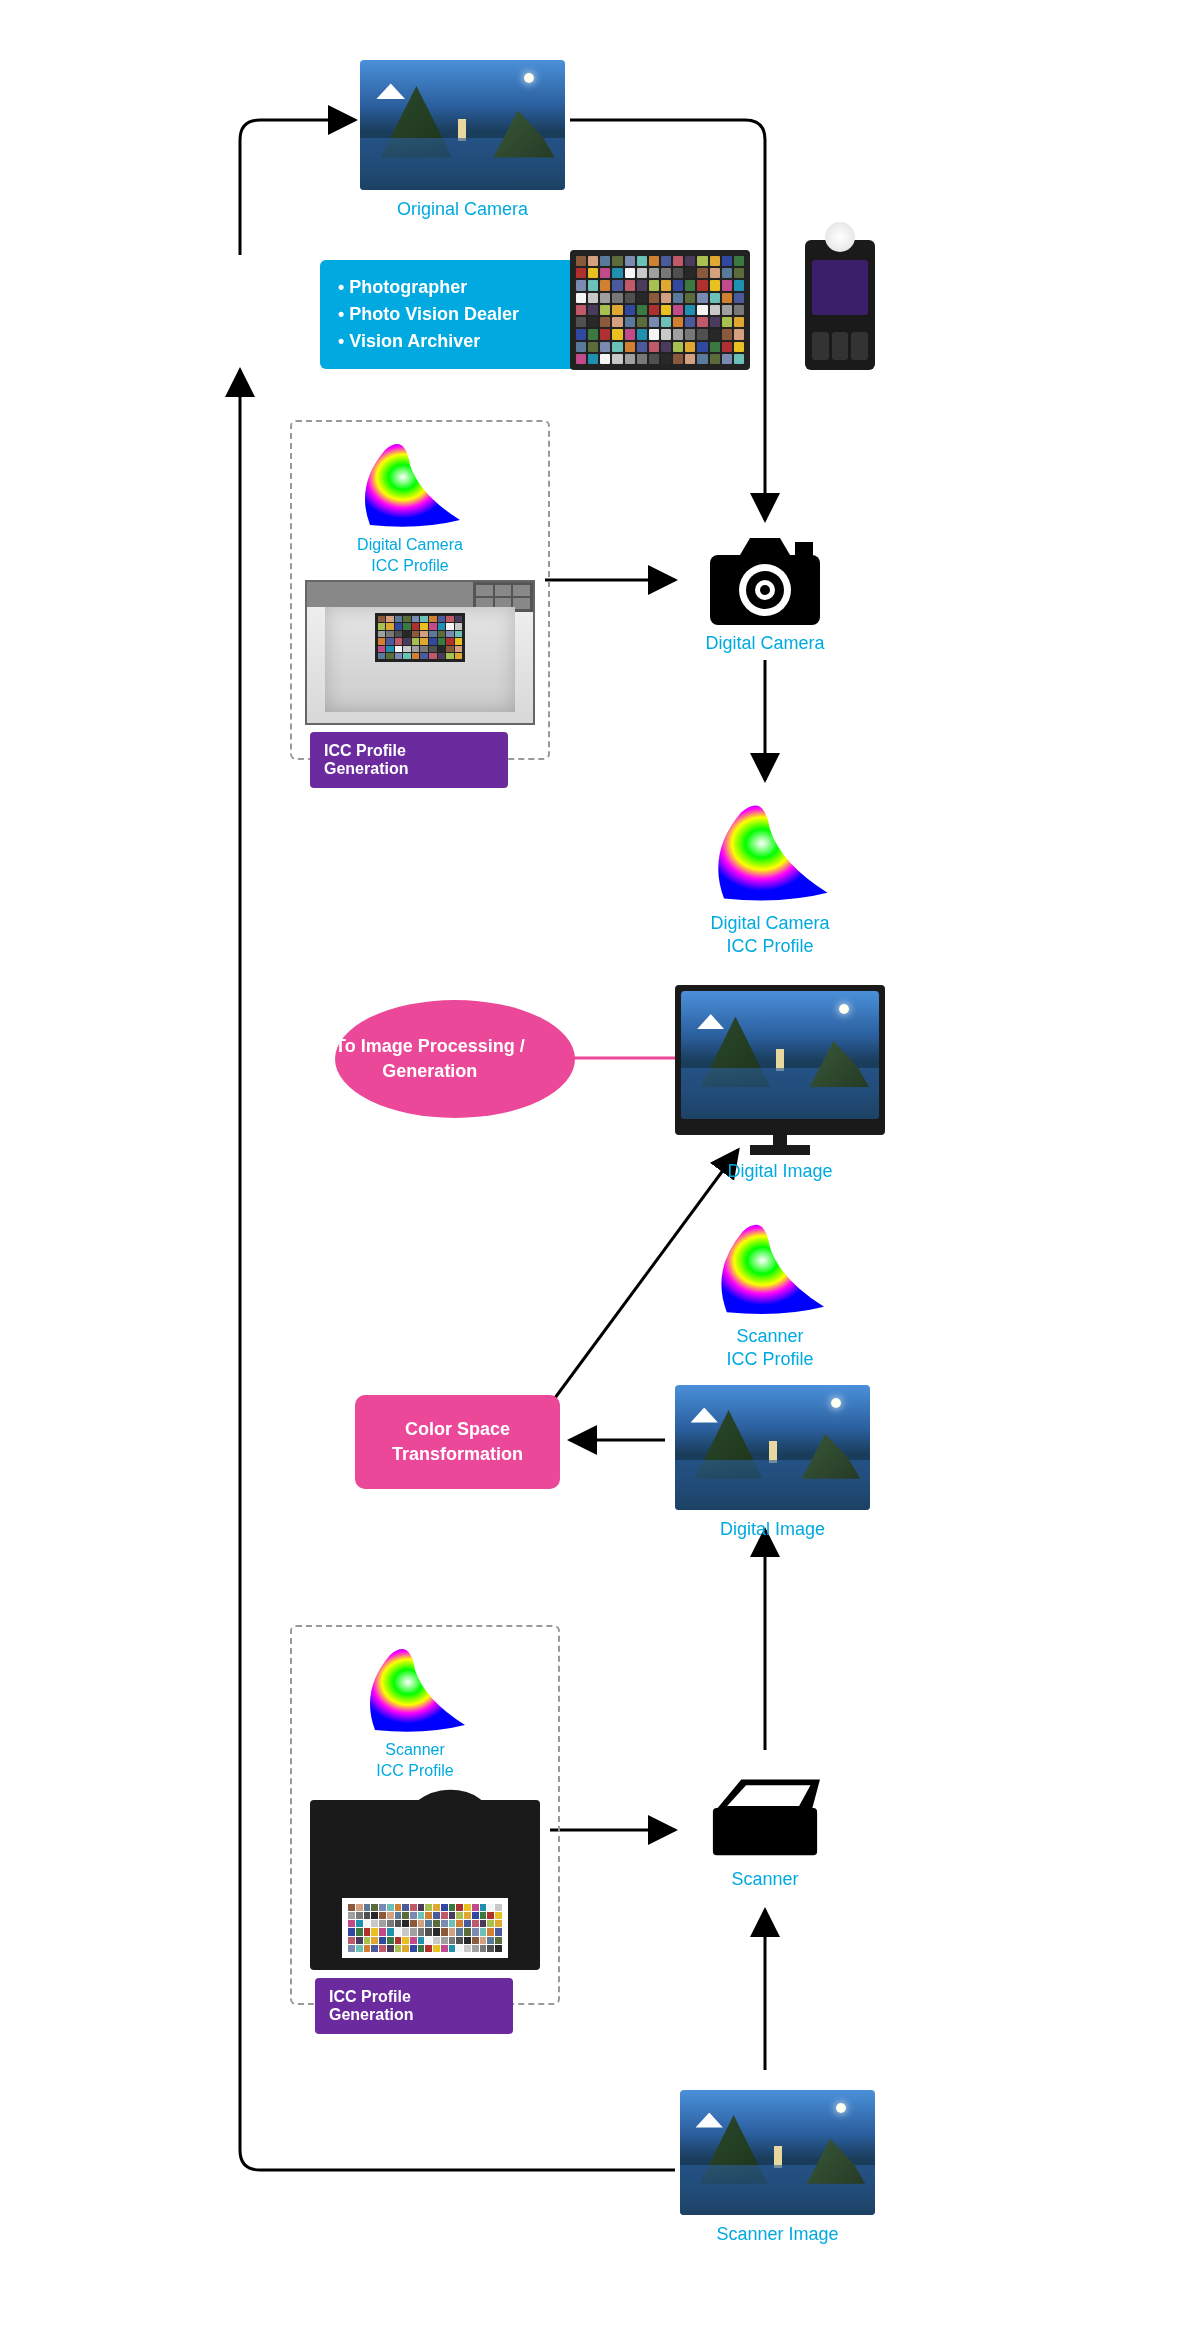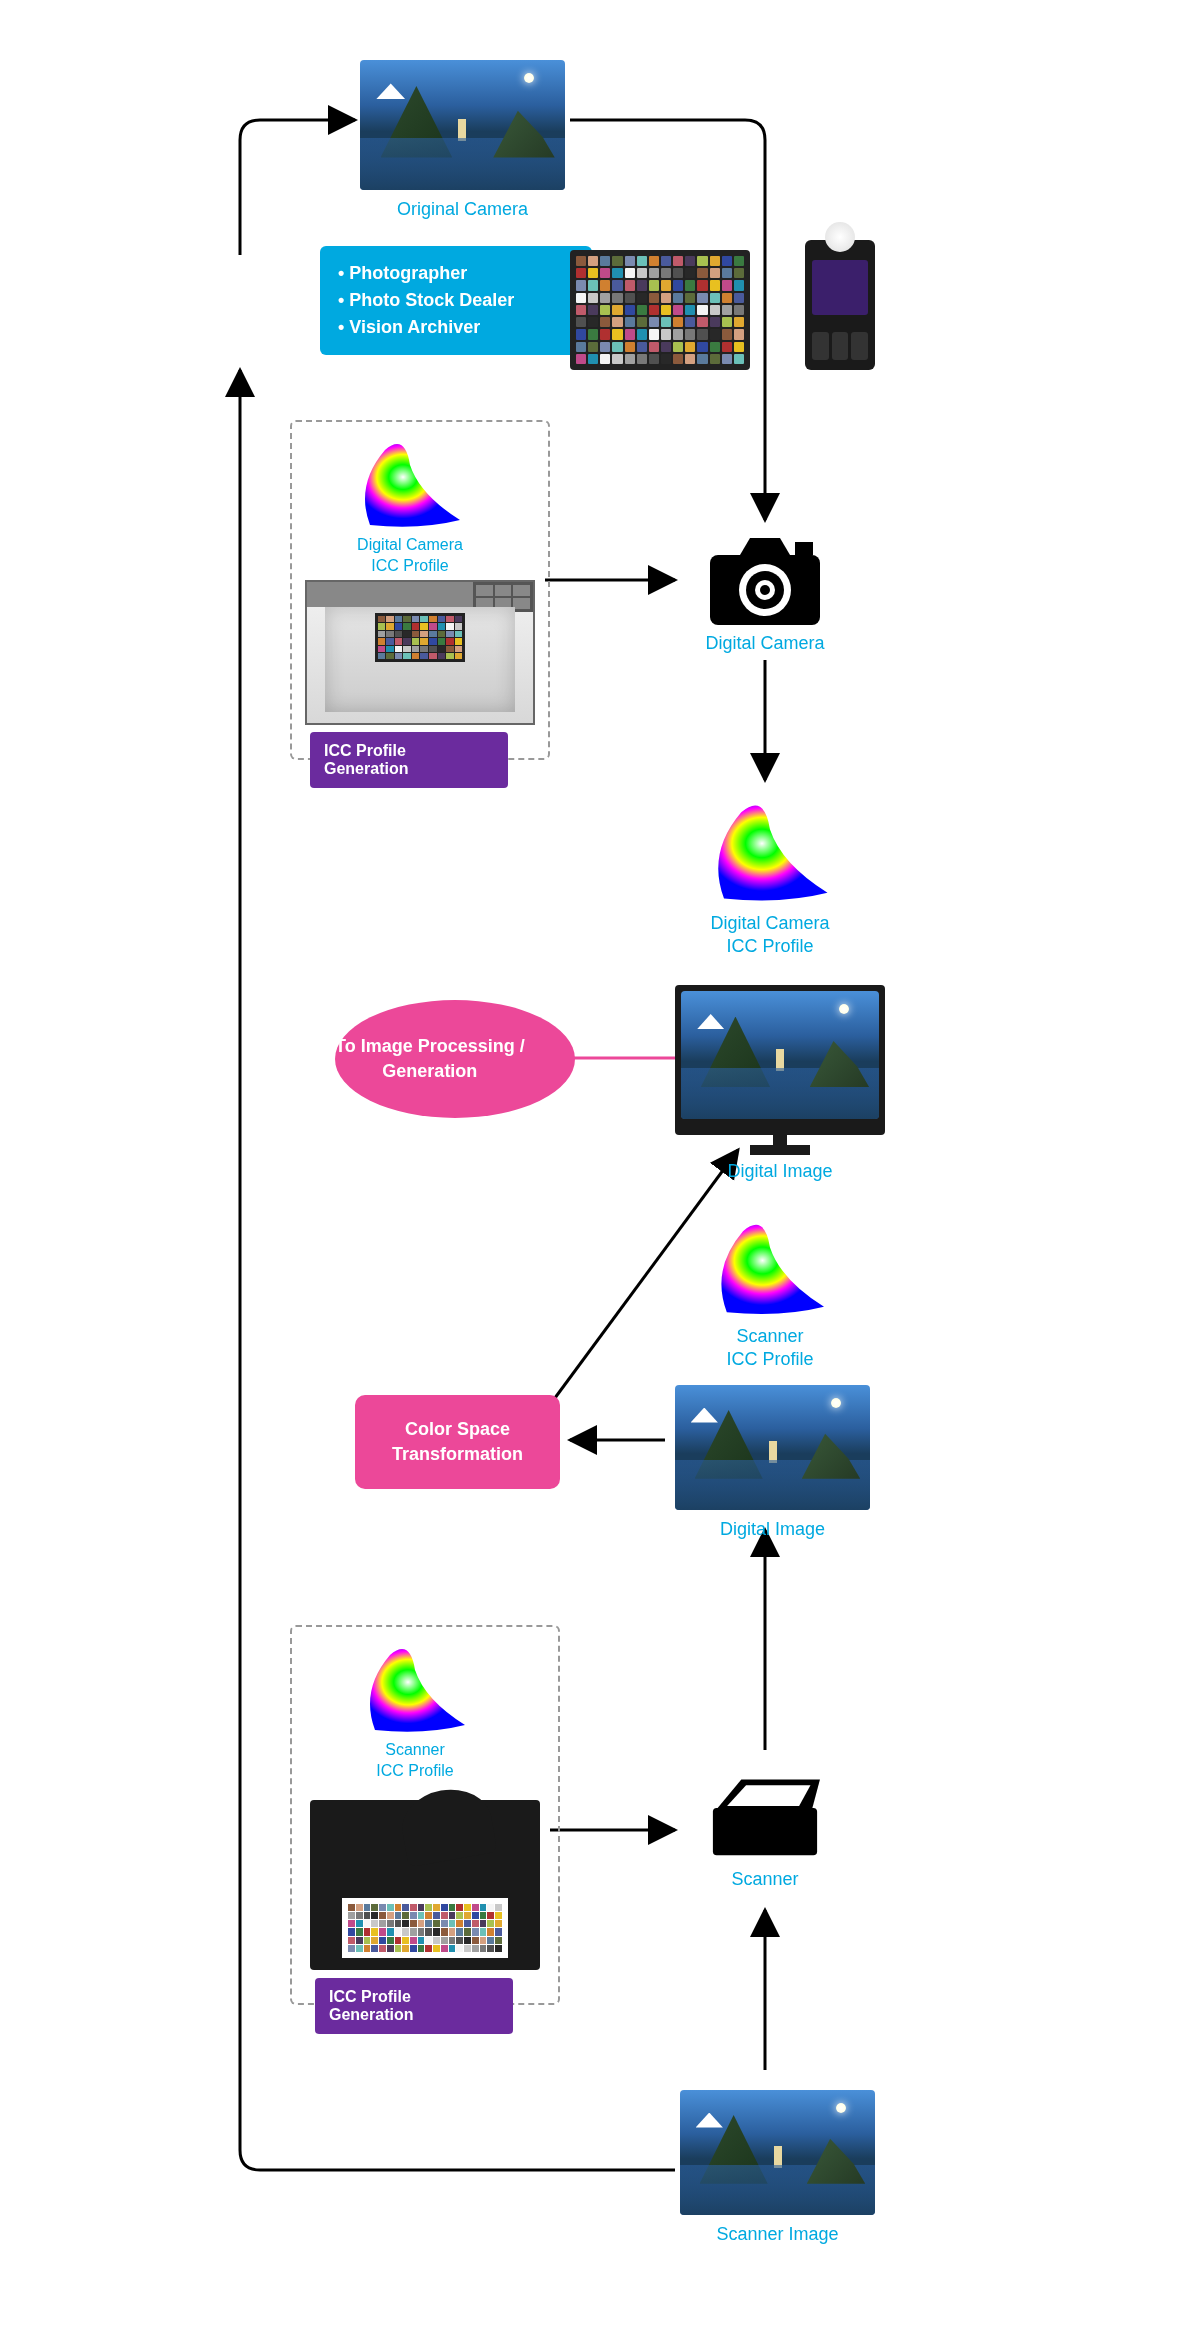--- a/index.html
+++ b/index.html
@@ -85,23 +85,23 @@
 
 
 <div class="pos photo" style="left:160px;top:20px;width:205px;height:130px">
   <div class="snow"></div>
       <div class="sun"></div>
       <div class="church"></div>
       <div class="reflect"></div>
 </div>
 <div class="pos label" style="left:160px;top:158px;width:205px">Original Camera</div>
 
-<div class="pos box-cyan" style="left:120px;top:206px;width:272px">
+<div class="pos box-cyan" style="left:120px;top:220px;width:272px">
   <span class="li">• Photographer</span>
-  <span class="li">• Photo Stock Dealer</span>
+  <span class="li">• Photo Vision Dealer</span>
   <span class="li">• Vision Archiver</span>
 </div>
 
 <div class="pos colorchecker" style="left:370px;top:210px;width:180px;height:120px">
       <div style="background: rgb(139, 90, 60);"></div>
       <div style="background: rgb(212, 160, 128);"></div>
       <div style="background: rgb(90, 122, 156);"></div>
       <div style="background: rgb(92, 107, 58);"></div>
       <div style="background: rgb(122, 138, 176);"></div>
       <div style="background: rgb(107, 192, 184);"></div>

